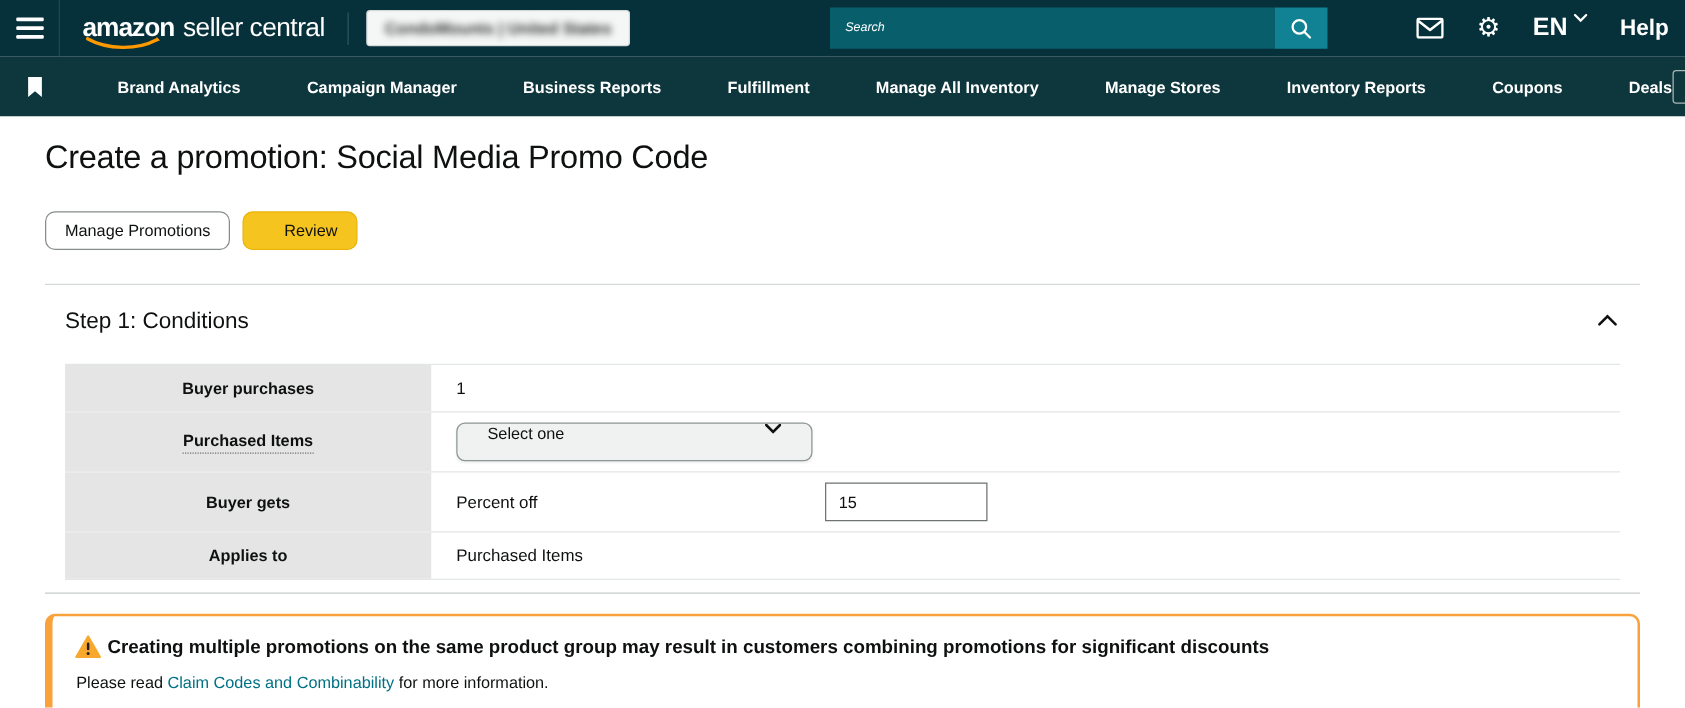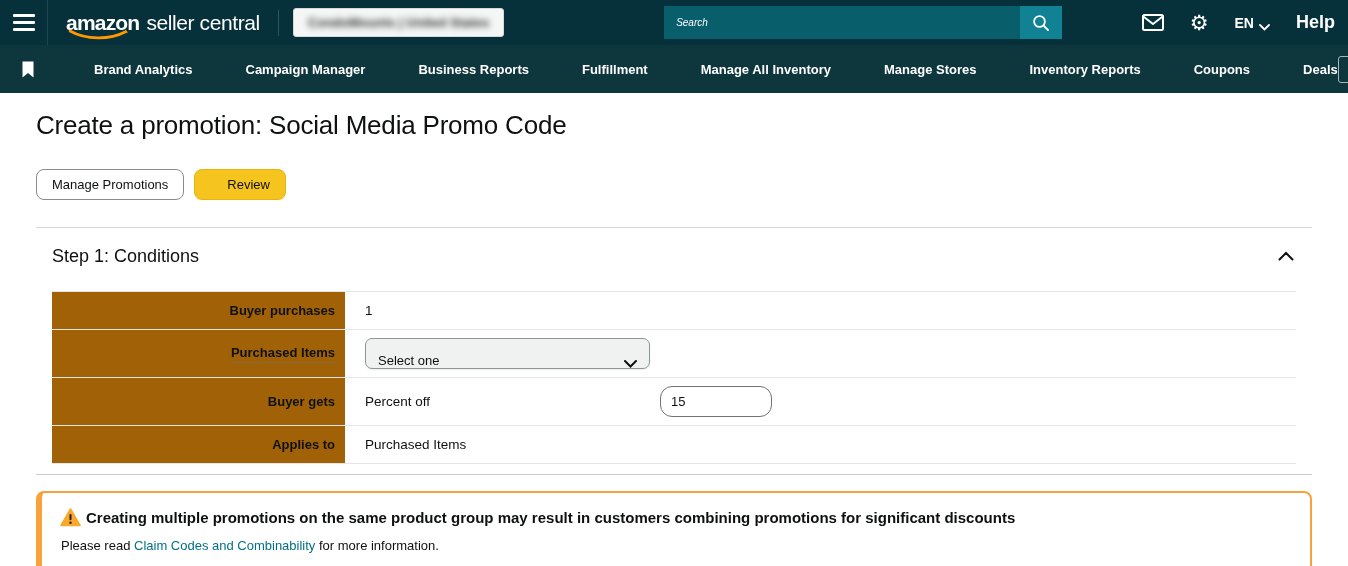--- a/index.html
+++ b/index.html
@@ -23,21 +23,21 @@
   .account-btn span { filter:blur(3px); }
   .searchbar { display:flex; margin-left:160px; width:398px; height:33px; flex:0 0 auto; }
   .search-input { flex:1; background:#085e6b; border:none; outline:none; color:#fff;
     font-style:italic; font-size:10px; padding:0 12px; font-family:inherit; }
   .search-input::placeholder { color:#fff; opacity:1; }
   .search-btn { width:42px; background:#108294; border:none; display:flex; align-items:center;
     justify-content:center; cursor:pointer; }
   .top-right { display:flex; align-items:center; margin-left:auto; gap:26px; color:#fff; }
   .icon-btn { background:none; border:none; cursor:pointer; display:flex; align-items:center; color:#fff; }
   .gear-glyph { font-size:21px; line-height:1; color:#fff; }
-  .lang { display:flex; align-items:flex-end; gap:5px; font-size:14px; font-weight:bold; cursor:pointer; }
+  .lang { display:flex; align-items:flex-start; gap:5px; font-size:20px; font-weight:bold; cursor:pointer; }
   .help { font-size:18px; font-weight:bold; cursor:pointer; }
 
   
   .subnav { height:48px; background:#0e363d; display:flex; align-items:center; padding:0 13px 0 22px; }
   .bookmark { margin-right:32px; display:flex; align-items:center; cursor:pointer; }
   .subnav-items { display:flex; align-items:center; gap:25px; }
   .subnav-item { color:#fff; font-size:13px; font-weight:bold; text-decoration:none; cursor:pointer; white-space:nowrap;padding-left:28px; }
   .edit-btn { margin-left:auto; background:transparent; border:1px solid #a9b6b8; border-radius:3px;
     color:#fff; font-size:13px; font-weight:bold; padding:5px 17px; cursor:pointer; font-family:inherit; }
 
@@ -49,33 +49,33 @@
   .btn-secondary { background:#fff; border:1px solid #888c8c; color:#0f1111; }
   .btn-primary { background:#f6c41e; border:1px solid #eab308; color:#0f1111;padding-left:32px; }
 
   .section { border-top:1px solid #d5d9d9; margin-top:27px; }
   .section-head { display:flex; align-items:center; justify-content:space-between; padding:17px 4px 0 16px; }
   .section-title { font-size:18px; font-weight:normal; color:#0f1111; }
   .collapse-btn { background:none; border:none; cursor:pointer; padding:4px; margin-right:10px; }
 
   .cond-table { margin:23px 16px 0 16px; border-top:1px solid #e3e6e6; }
   .cond-row { display:flex; border-bottom:1px solid #e3e6e6; align-items:center; }
-  .cond-label { flex:0 0 293px; background:#a16207; align-self:stretch; display:flex;
-    align-items:center; justify-content:flex-end; padding:8px 10px; }
+  .cond-label { flex:0 0 293px; background:#e5e5e5; align-self:stretch; display:flex;
+    align-items:center; justify-content:center; padding:8px 10px; }
   .cond-label b { font-size:13px; font-weight:bold; }
   .cond-label b.hint { border-bottom:1px dotted #6f7373; padding-bottom:2px; }
   .cond-content { flex:1; display:flex; align-items:center; padding:8px 0 8px 20px; min-height:37px; }
   .cond-field { width:295px; font-size:13.5px; color:#0f1111; }
   .cond-value { font-size:13.5px; color:#0f1111; }
   .row-control { min-height:46px; }
 
   .select-box { width:285px; height:31px; background:#f0f2f2; border:1px solid #8d9696;
-    border-radius:7px; display:flex; align-items:flex-end; justify-content:space-between;
-    padding:0 12px; font-size:13px; cursor:pointer; box-shadow:0 1px 2px rgba(15,17,17,.07); }
-  .qty-input { width:112px; height:31px; border:1px solid #6f7373; border-radius:12px;
+    border-radius:7px; display:flex; align-items:flex-start; justify-content:space-between;
+    padding:0 24px; font-size:13px; cursor:pointer; box-shadow:0 1px 2px rgba(15,17,17,.07); }
+  .qty-input { width:130px; height:31px; border:1px solid #6f7373; border-radius:0;
     font-size:13px; padding:0 10px; font-family:inherit; color:#0f1111; }
 
   .section-end { border-top:1px solid #c8cbcb; margin-top:10px; }
 
   
   .warning { margin-top:16px; background:#fff; border:2px solid #f9a13b; border-left:6px solid #f9a13b;
     border-radius:8px; padding:15px 18px 16px 18px; min-height:86px; }
   .warning-title { display:flex; align-items:center; gap:5px; font-size:15px; font-weight:bold; color:#0f1111; }
   .warning-body { margin-top:11px; margin-left:1px; font-size:13px; color:#0f1111; }
   .warning-link { color:#007185; text-decoration:none; cursor:pointer; }

